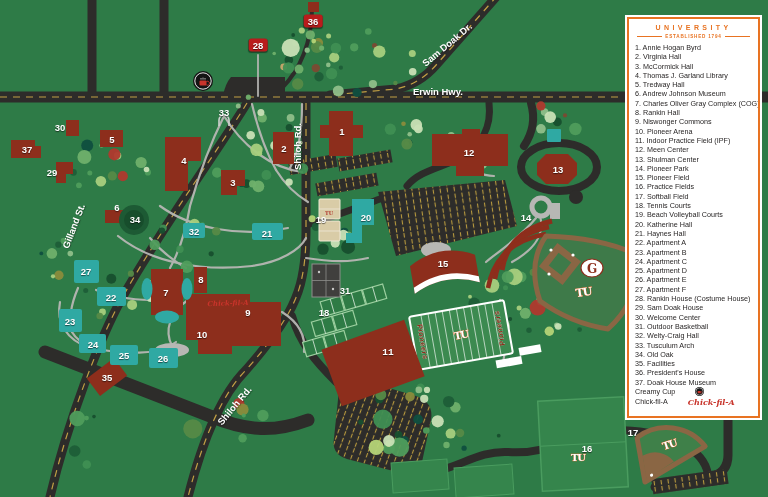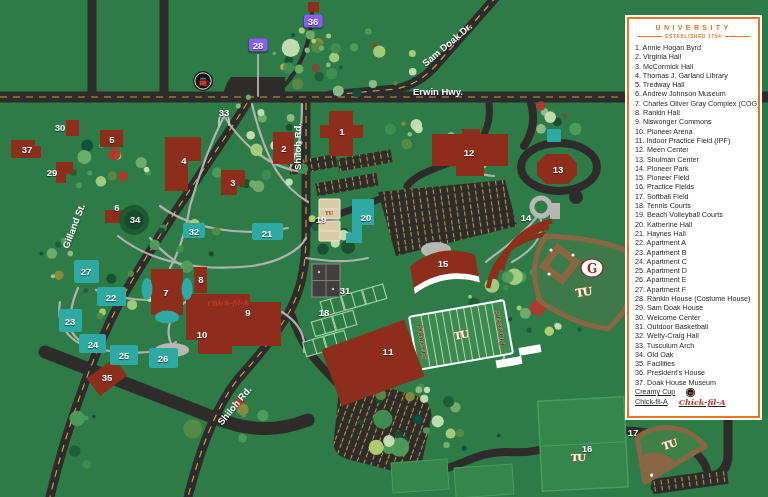--- a/index.html
+++ b/index.html
@@ -2,21 +2,21 @@
 <html><head>
 <meta charset="utf-8">
 <style>
   html,body{margin:0;padding:0;background:#1b1b1b;}
   #stage{position:relative;width:768px;height:497px;background:#2e7b47;overflow:hidden;
          font-family:"Liberation Sans",sans-serif;}
   #mapsvg{position:absolute;left:0;top:0;}
   
   .marker{position:absolute;transform:translate(-50%,-50%);color:#fff;font:bold 9.5px "Liberation Sans",sans-serif;
           text-shadow:0 1px 1px rgba(0,0,0,.55);white-space:nowrap;z-index:6;}
-  .marker.boxed{background:#8b5cf6;padding:1px 4px;border-radius:3px;box-shadow:0 1px 1px rgba(0,0,0,.4);}
+  .marker.boxed{background:#b91c1c;padding:1px 4px;border-radius:3px;box-shadow:0 1px 1px rgba(0,0,0,.4);}
   .roadlabel{position:absolute;color:#fff;font:bold 9.5px "Liberation Sans",sans-serif;
              text-shadow:0 1px 1px rgba(0,0,0,.5);white-space:nowrap;transform-origin:0 0;z-index:5;}
   .cfa-map{position:absolute;z-index:6;transform:translate(-50%,-50%) rotate(-2deg);
            font:italic bold 7px "DejaVu Serif",serif;color:#c8342b;white-space:nowrap;}
   
   .tu{font-family:"DejaVu Serif",serif;font-weight:bold;fill:#fff;stroke:#d9692a;stroke-width:.7px;
       paint-order:stroke;letter-spacing:-1px;text-anchor:middle;}
   .tu-red{font-family:"DejaVu Serif",serif;font-weight:bold;fill:#b0392e;text-anchor:middle;}
   .pioneers{font:bold 7.5px "Liberation Sans",sans-serif;fill:#8d2e1c;stroke:#fff;stroke-width:.25px;
             paint-order:stroke;text-anchor:middle;letter-spacing:.5px;}
@@ -26,21 +26,21 @@
           border:2px solid #e87322;box-shadow:0 0 0 2px #fff;z-index:10;box-sizing:border-box;
           padding:4px 6px 2px 6px;overflow:hidden;}
   #legend .lg-title{font-family:"DejaVu Serif",serif;font-weight:bold;font-size:19px;color:#161312;
           text-align:center;letter-spacing:.5px;line-height:20px;}
   #legend .lg-sub{font:bold 7px "Liberation Sans",sans-serif;color:#e87322;text-align:center;
           letter-spacing:3.4px;line-height:8px;margin-top:1px;}
   #legend .lg-est{display:flex;align-items:center;gap:3px;margin:2px 2px 4px 2px;}
   #legend .lg-est .ln{flex:1;height:1px;background:#e87322;}
   #legend .lg-est .tx{font:bold 4.6px "Liberation Sans",sans-serif;color:#e87322;letter-spacing:.8px;white-space:nowrap;}
   .lg-item{font-size:7.2px;line-height:9.3px;color:#221f1f;white-space:nowrap;}
-  .lg-extra{font-size:7.2px;line-height:9.8px;color:#221f1f;white-space:nowrap;display:flex;align-items:flex-end;gap:11px;text-decoration:underline;}
+  .lg-extra{font-size:7.2px;line-height:9.8px;color:#221f1f;white-space:nowrap;display:flex;align-items:flex-start;gap:20px;}
   .cfa{font:italic bold 8px "DejaVu Serif",serif;color:#c8342b;}
   .cc-badge{display:inline-block;width:9px;height:9px;}
 </style>
 </head>
 <body>
 
 <div id="stage">
 
 <svg id="mapsvg" width="768" height="497" viewBox="0 0 768 497">
   <defs>

